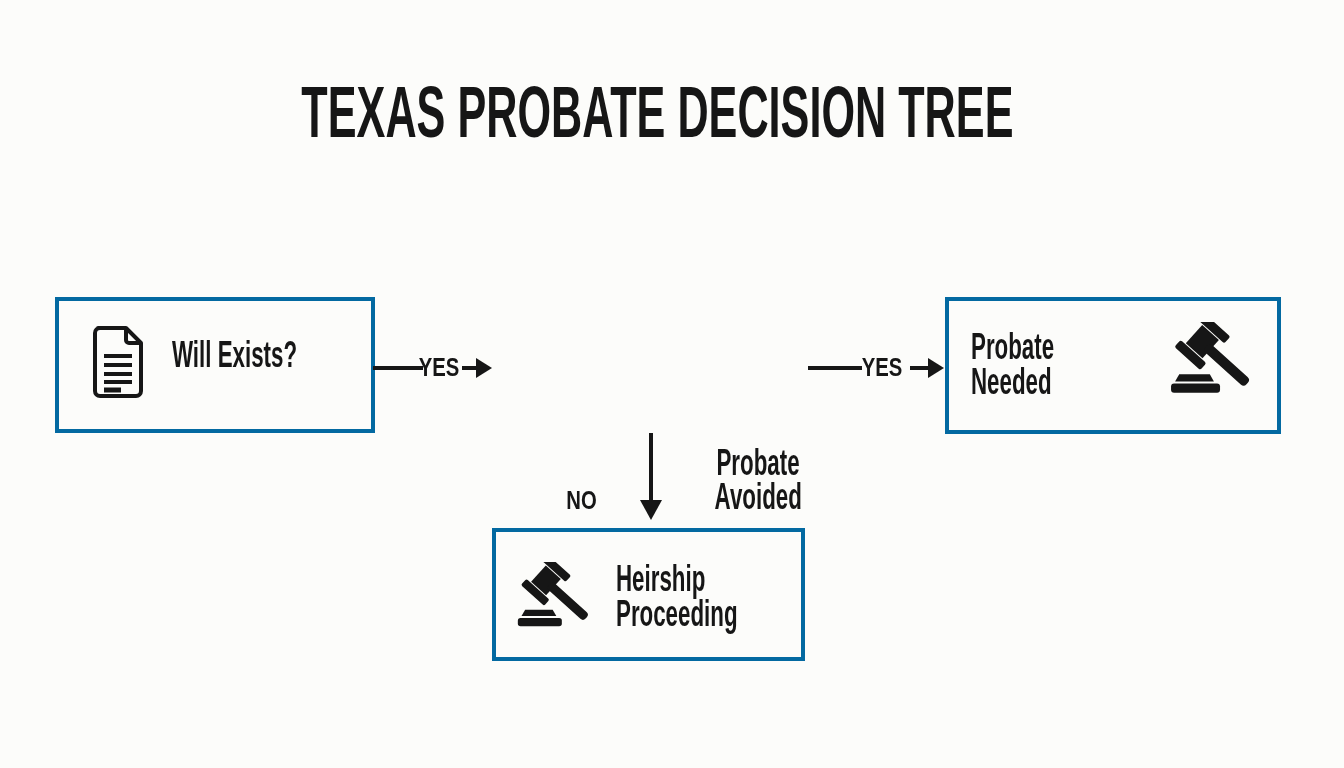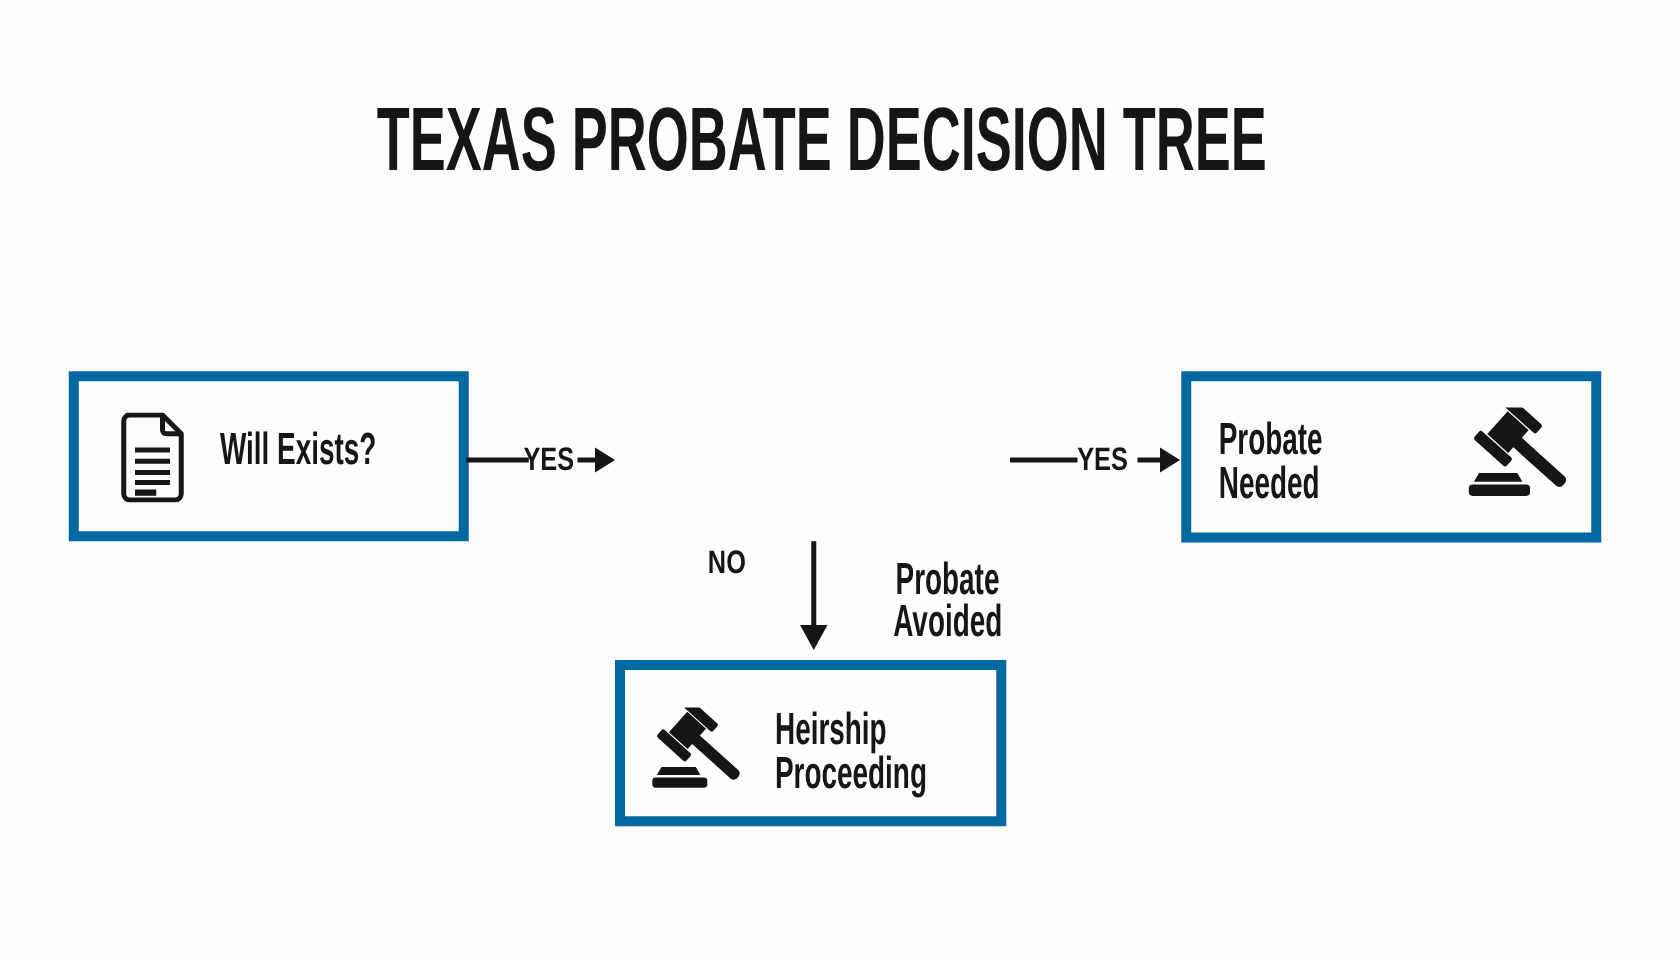--- a/index.html
+++ b/index.html
@@ -16,21 +16,21 @@
     text-align:center;
   }
   .title {
     display:inline-block;
     font-size:72px; line-height:72px; font-weight:bold;
     letter-spacing:0px; white-space:nowrap;
     transform:scaleX(0.60); transform-origin:50% 50%;
   }
   .node {
     position:absolute;
-    border:8px solid #0369a1;
+    border:4px solid #0369a1;
     box-sizing:border-box;
     background:transparent;
   }
   .nlabel {
     position:absolute;
     font-size:36px; line-height:35px; font-weight:bold;
     white-space:nowrap;
     transform:scaleX(0.62); transform-origin:0 0;
   }
   .icon { position:absolute; }
@@ -119,21 +119,21 @@
           <rect x="36" y="14" width="54" height="10" rx="4"></rect>
         </g>
         <path class="fill" d="M10 51 H40 L44 58 H6 Z"></path>
         <rect class="fill" x="2" y="60" width="48" height="9" rx="3"></rect>
       </svg>
     </span>
   </div>
 
   <div class="vline" style="left:649px; top:433px; height:68px;"></div>
   <div class="arrow-down" style="left:640px; top:500px;"></div>
-  <div class="edge-label-wrap" style="left:562px; top:436px; width:60px;">
+  <div class="edge-label-wrap" style="left:562px; top:487px; width:60px;">
     <span class="edge-label">NO</span>
   </div>
   <div class="note-wrap" style="left:688px; top:446px; width:140px;">
     <span class="note-line">Probate</span>
     <span class="note-line">Avoided</span>
   </div>
 
   <div class="node" style="left:492px; top:528px; width:313px; height:133px;padding-left:32px;">
     <span class="icon" style="left:20px; top:30px; width:88px; height:66px;">
       <svg width="88" height="66" viewBox="0 0 96 70">

